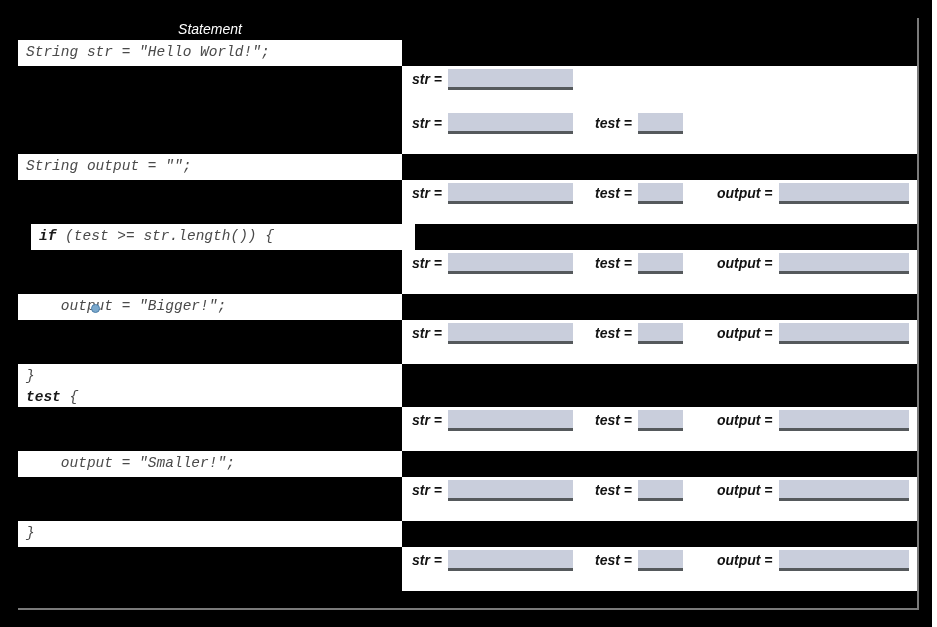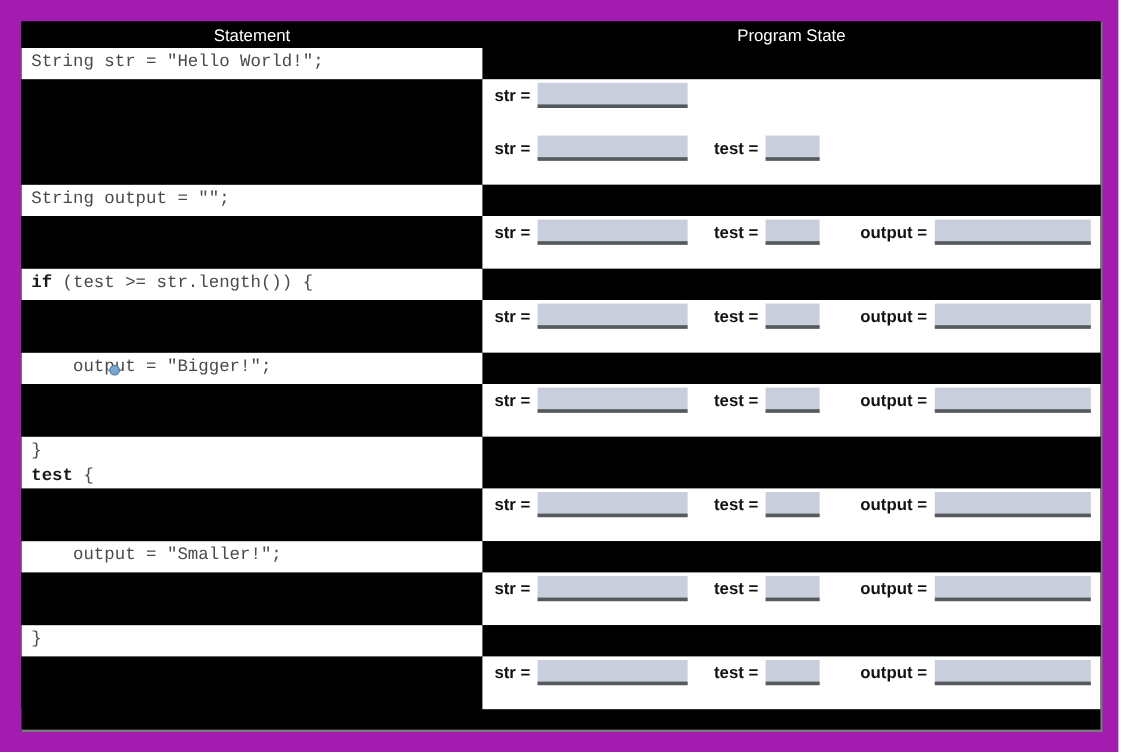--- a/index.html
+++ b/index.html
@@ -11,21 +11,22 @@
     width: 937px;
     height: 627px;
     font-family: "Liberation Sans", sans-serif;
     overflow: hidden;
   }
 
   .page {
     position: relative;
     width: 932px;
     height: 627px;
-    background: #a21caf;
+    background: #000000;
+    font-style: italic;
   }
 
   
   .trace-table {
     position: absolute;
     left: 18px;
     top: 18px;
     width: 901px;
     height: 592px;
     border-right: 2px solid #7a7a7a;
@@ -132,21 +133,20 @@
 </style>
 </head>
 <body>
 
 <div class="page">
 
   <div class="trace-table">
 
     <div class="t-row header-row">
       <div class="hdr-cell hdr-statement">Statement</div>
-      <div class="hdr-cell hdr-state">Program State</div>
     </div>
 
     <div id="rows-container">
         <div class="t-row stmt-row">
           <div class="stmt-cell" style="position: relative;"><span>String str = "Hello World!";</span></div>
           <div class="stmt-blackfill"></div>
         </div>
         <div class="t-row state-row">
           <div class="state-blackfill"></div>
           <div class="state-cell">
@@ -187,21 +187,21 @@
               <span class="var-field" style="width: 45px;"></span>
             </div>
             <div class="gap-md"></div>
             <div class="var-group">
               <span class="var-label">output =</span>
               <span class="var-field" style="width: 130px;"></span>
             </div>
           </div>
         </div>
         <div class="t-row stmt-row">
-          <div class="stmt-cell" style="position: relative;"><span class="kw">if</span><span> (test &gt;= str.length()) {</span></div>
+          <div class="stmt-cell" style="position: relative; margin-left: 13px;"><span class="kw">if</span><span> (test &gt;= str.length()) {</span></div>
           <div class="stmt-blackfill"></div>
         </div>
         <div class="t-row state-row">
           <div class="state-blackfill"></div>
           <div class="state-cell">
             <div class="var-group">
               <span class="var-label">str =</span>
               <span class="var-field" style="width: 125px;"></span>
             </div>
             <div class="gap-sm"></div>

